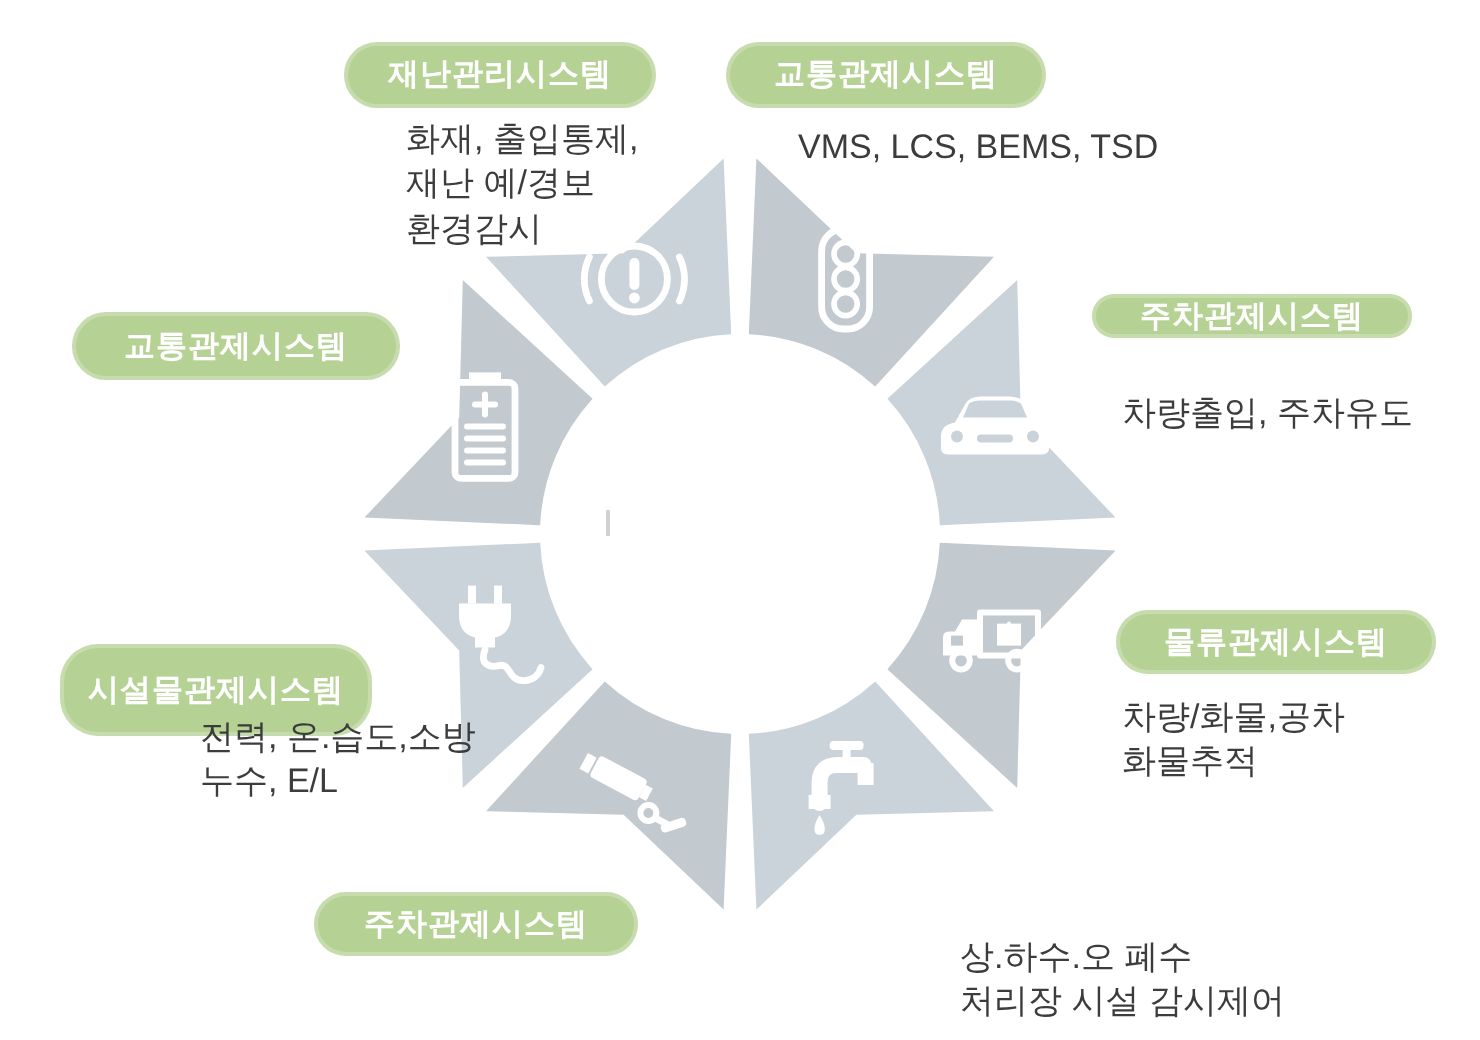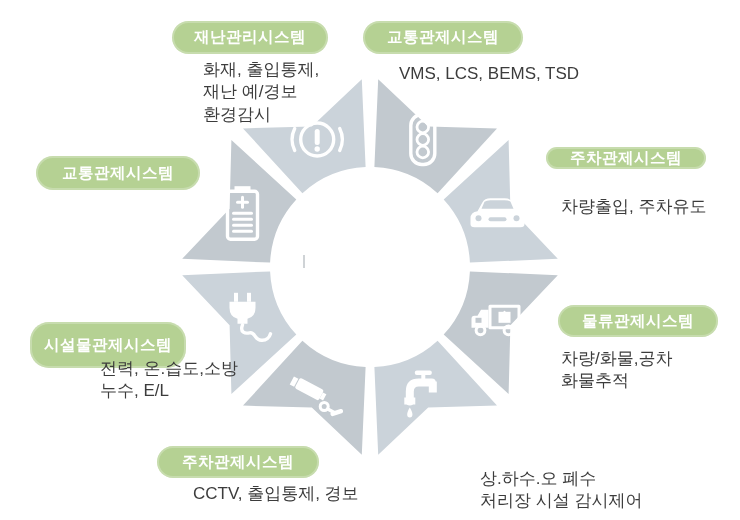--- a/index.html
+++ b/index.html
@@ -155,18 +155,17 @@
 
   <div class="desc d-disaster">화재, 출입통제,
 재난 예/경보
 환경감시</div>
   <div class="desc d-traffic">VMS, LCS, BEMS, TSD</div>
   <div class="desc d-parking">차량출입, 주차유도</div>
   <div class="desc d-logistics">차량/화물,공차
 화물추적</div>
   <div class="desc d-water">상.하수.오 폐수
 처리장 시설 감시제어</div>
-  <div class="desc d-security">CCTV, 출입통제, 경보</div>
   <div class="desc d-facility">전력, 온.습도,소방
 누수, E/L</div>
 
   <div class="artifact"></div>
 </div>
 
 </body></html>

